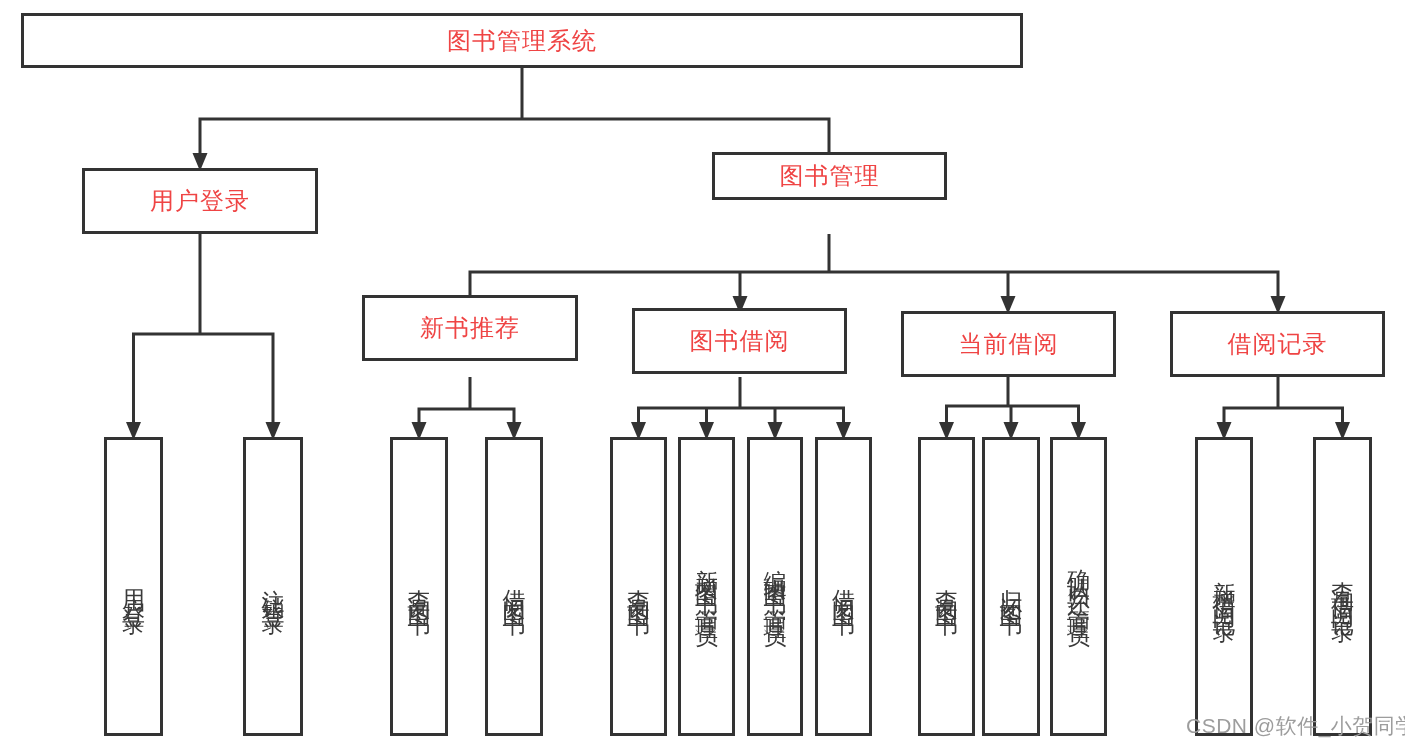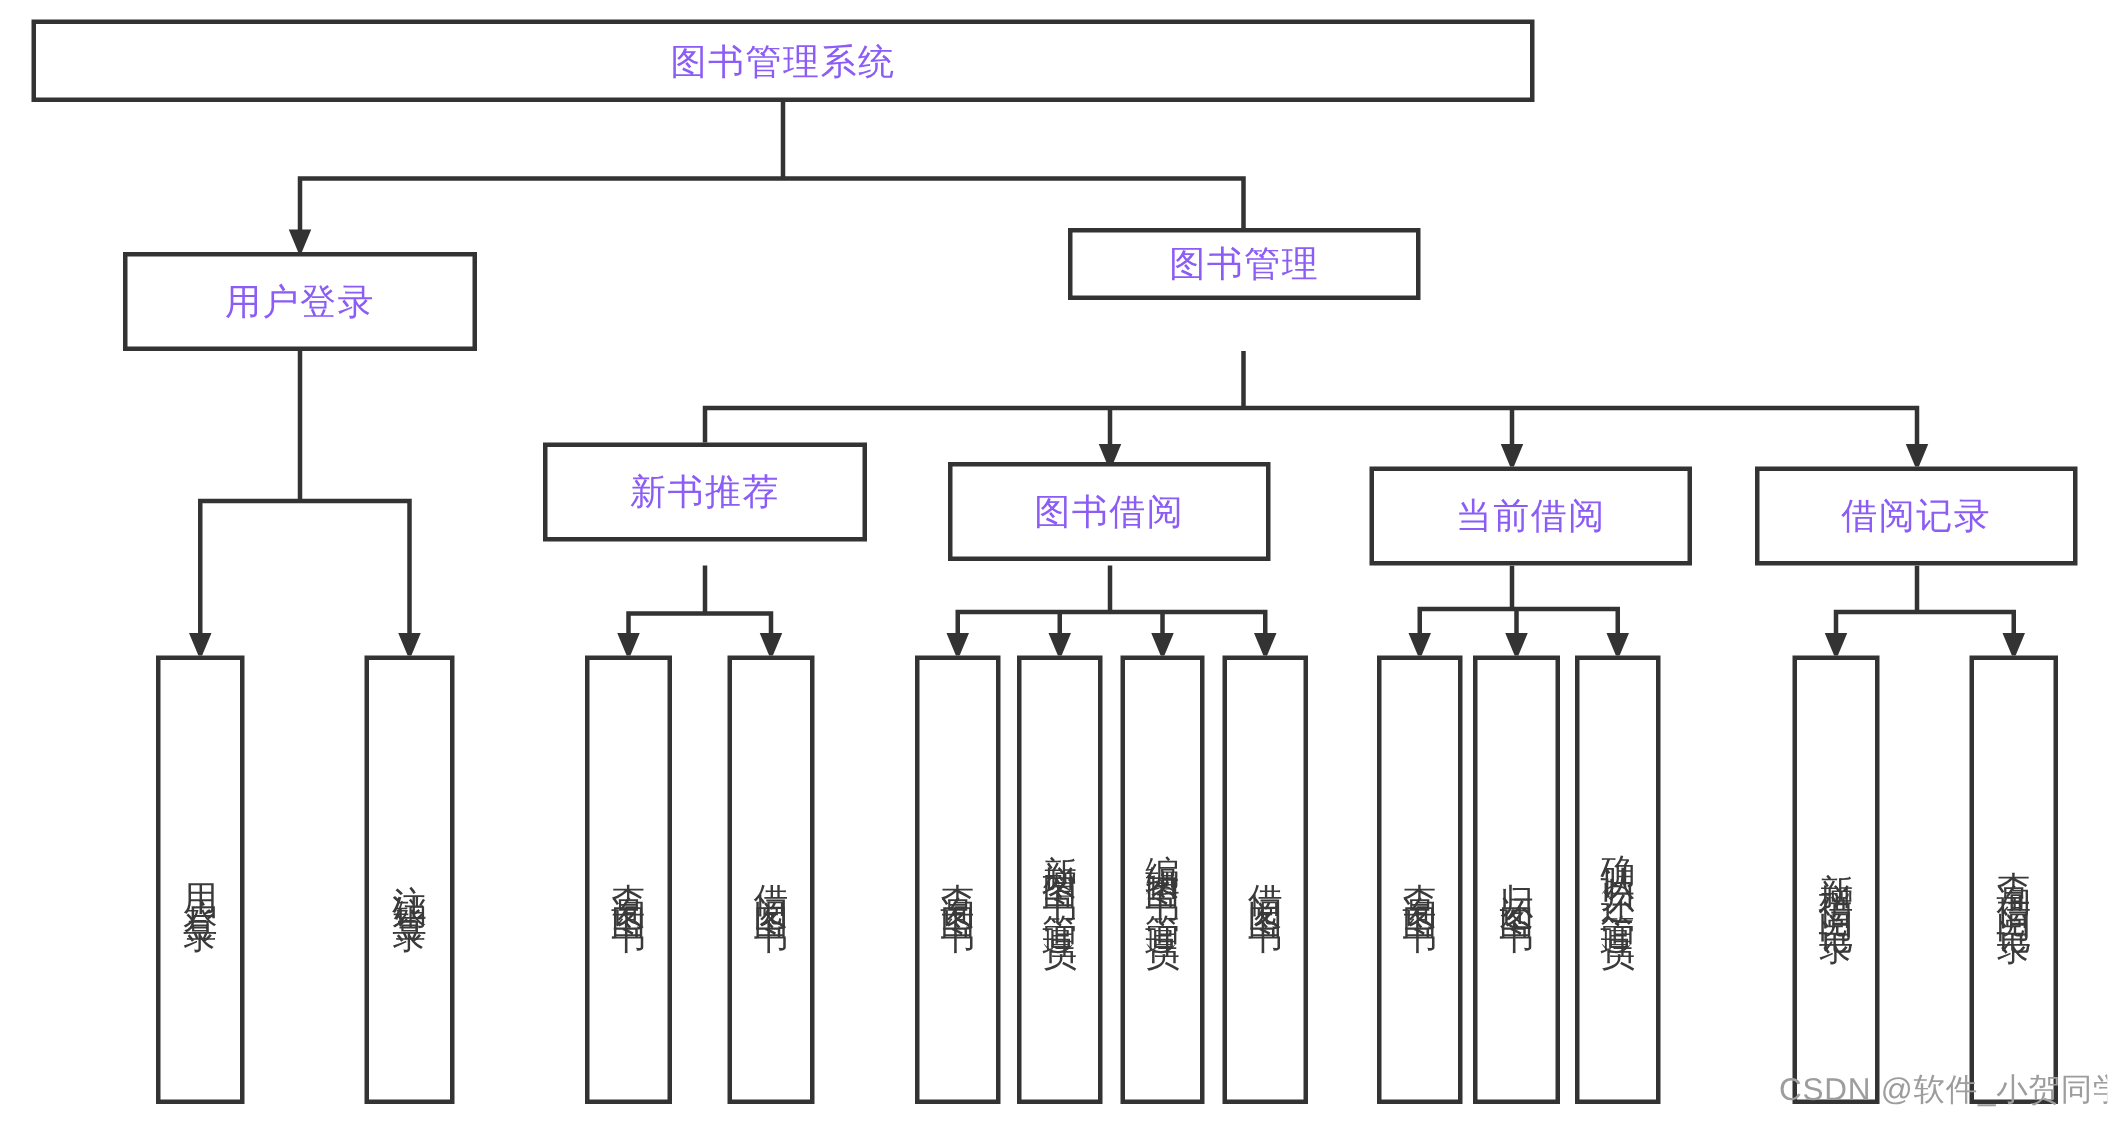--- a/index.html
+++ b/index.html
@@ -10,21 +10,21 @@
     font-family:"Liberation Sans","DejaVu Sans",sans-serif;
     overflow:hidden;
   }
   #connectors{position:absolute;left:0;top:0;z-index:0;}
   .node{
     position:absolute;
     box-sizing:border-box;
     border:3px solid #333333;
     background:#ffffff;
     display:flex;align-items:center;justify-content:center;
-    font-size:24px;letter-spacing:1px;color:#8b5cf6;
+    font-size:24px;letter-spacing:1px;color:#ef4444;
     z-index:1;white-space:nowrap;
   }
   .leaf{
     position:absolute;
     top:437px;height:299px;
     box-sizing:border-box;
     border:3px solid #333333;
     background:#ffffff;
     display:flex;align-items:center;justify-content:center;
     z-index:1;
@@ -96,21 +96,21 @@
     </g>
   </svg>
 
   <div class="node" style="left:21px;top:13px;width:1002px;height:55px;">图书管理系统</div>
 
   <div class="node" style="left:82px;top:168px;width:236px;height:66px;">用户登录</div>
   <div class="node" style="left:712px;top:152px;width:235px;height:48px;">图书管理</div>
 
   <div class="node" style="left:362px;top:295px;width:216px;height:66px;">新书推荐</div>
   <div class="node" style="left:632px;top:308px;width:215px;height:66px;">图书借阅</div>
-  <div class="node" style="left:901px;top:311px;width:215px;height:66px;margin-left:12px;">当前借阅</div>
+  <div class="node" style="left:901px;top:311px;width:215px;height:66px;">当前借阅</div>
   <div class="node" style="left:1170px;top:311px;width:215px;height:66px;">借阅记录</div>
 
   <div class="leaf" style="left:104px;width:59px;">
     <span class="vtext">用户登录</span>
   </div>
   <div class="leaf" style="left:243px;width:60px;">
     <span class="vtext">注销登录</span>
   </div>
 
   <div class="leaf" style="left:390px;width:58px;">

